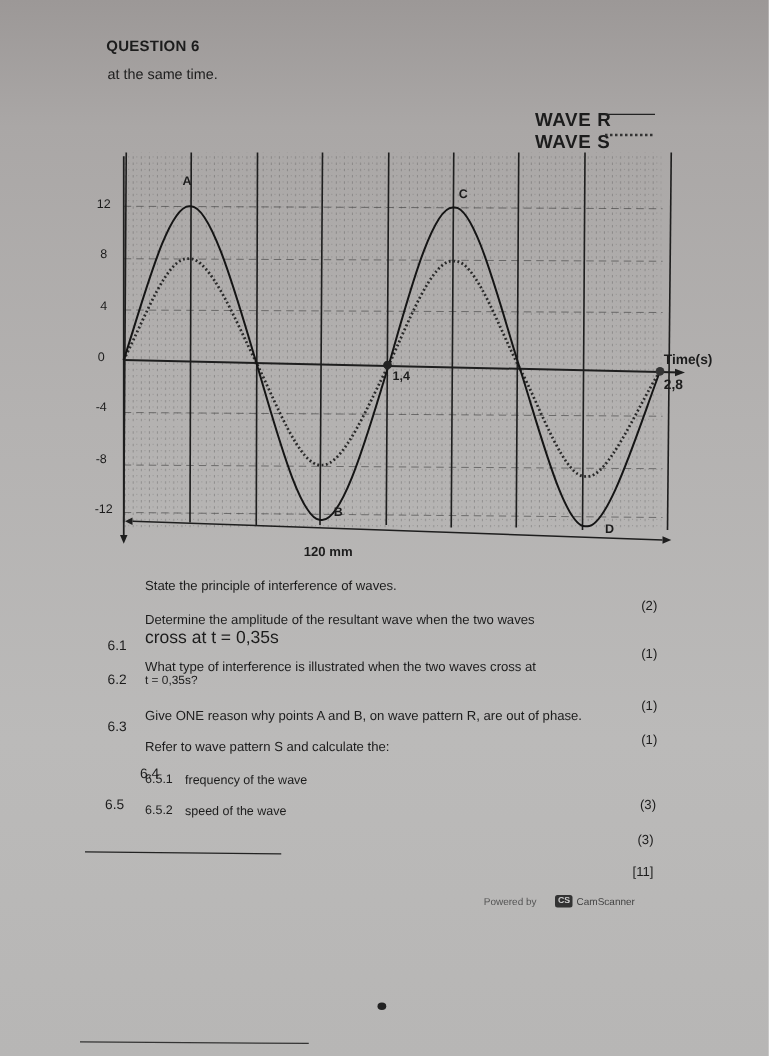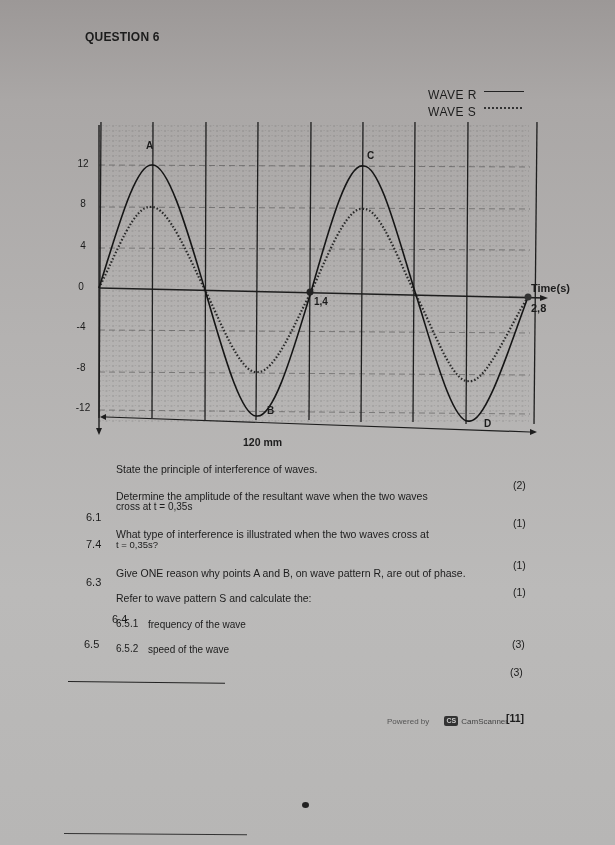--- a/index.html
+++ b/index.html
@@ -2,39 +2,40 @@
 <html><head>
 <meta charset="utf-8">
 <style>
   html,body{margin:0;padding:0;}
   body{width:615px;height:845px;overflow:hidden;position:relative;
     background:linear-gradient(180deg,#9c9897 0%,#aaa7a6 12%,#b4b2b1 40%,#bbbab9 70%,#b7b6b5 100%);
     font-family:"Liberation Sans",sans-serif;color:#1c1c1c;}
   .abs{position:absolute;}
   .q-title{left:85px;top:30px;font-size:12px;font-weight:bold;letter-spacing:0.2px;}
   .intro{left:86px;top:55px;font-size:11.5px;line-height:11px;width:470px;}
-  .legend{font-size:12px;font-weight:normal;letter-spacing:0.5px;}
+  .legend{font-size:15px;font-weight:bold;letter-spacing:0.5px;}
   .leg-r{left:428px;top:88px;}
   .leg-s{left:428px;top:105px;}
   .leg-line-r{left:484px;top:91px;width:40px;border-top:1.5px solid #222;}
   .leg-line-s{left:484px;top:107px;width:38px;border-top:2px dotted #333;}
   .ytick{font-size:10px;text-align:center;width:26px;}
   .graph{left:60px;top:110px;}
   .pt-label{font-size:10px;font-weight:bold;}
   .q{font-size:10.5px;}
   .qnum{font-size:11px;margin-top:48px;}
   .mark{font-size:10.5px;}
   .footer-pw{font-size:8px;color:#555;}
   .cs-logo{display:inline-block;width:14px;height:10px;background:#333;color:#ccc;border-radius:2px;font-size:7px;font-weight:bold;text-align:center;line-height:10px;margin:0 3px;}
 </style>
 </head>
 <body>
 
 <div class="abs q-title">QUESTION 6</div>
 <div class="abs intro">
+  <div>at the same time.</div>
 </div>
 
 <div class="abs legend leg-r">WAVE R</div>
 <div class="abs leg-line-r"></div>
 <div class="abs legend leg-s">WAVE S</div>
 <div class="abs leg-line-s"></div>
 
 <div class="abs ytick" style="left:70px;top:158px;">12</div>
 <div class="abs ytick" style="left:70px;top:198px;">8</div>
 <div class="abs ytick" style="left:70px;top:240px;">4</div>
@@ -105,23 +106,23 @@
 <div class="abs pt-label" style="left:484px;top:418px;">D</div>
 <div class="abs pt-label" style="left:314px;top:296px;">1,4</div>
 <div class="abs pt-label" style="left:531px;top:302px;font-size:11px;">2,8</div>
 <div class="abs" style="left:531px;top:282px;font-size:11px;font-weight:bold;">Time(s)</div>
 <div class="abs" style="left:243px;top:436px;font-size:10.5px;font-weight:bold;">120 mm</div>
 
 <div class="abs qnum" style="left:86px;top:463px;">6.1</div>
 <div class="abs q" style="left:116px;top:463px;">State the principle of interference of waves.</div>
 <div class="abs mark" style="left:513px;top:479px;">(2)</div>
 
-<div class="abs qnum" style="left:86px;top:490px;">7.4</div>
+<div class="abs qnum" style="left:86px;top:490px;">6.2</div>
 <div class="abs q" style="left:116px;top:490px;">Determine the amplitude of the resultant wave when the two waves</div>
-<div class="abs q" style="left:116px;top:501px;font-size:10px;">cross at t = 0,35s</div>
+<div class="abs q" style="left:116px;top:501px;font-size:14px;">cross at t = 0,35s</div>
 <div class="abs mark" style="left:513px;top:517px;">(1)</div>
 
 <div class="abs qnum" style="left:86px;top:528px;">6.3</div>
 <div class="abs q" style="left:116px;top:528px;">What type of interference is illustrated when the two waves cross at</div>
 <div class="abs q" style="left:116px;top:539px;font-size:9.5px;">t = 0,35s?</div>
 <div class="abs mark" style="left:513px;top:559px;">(1)</div>
 
 <div class="abs qnum" style="left:84px;top:565px;padding-left:28px;">6.4</div>
 <div class="abs q" style="left:116px;top:567px;">Give ONE reason why points A and B, on wave pattern R, are out of phase.</div>
 <div class="abs mark" style="left:513px;top:586px;">(1)</div>
@@ -132,21 +133,21 @@
 <div class="abs q" style="left:116px;top:618px;font-size:10px;">6.5.1</div>
 <div class="abs q" style="left:148px;top:619px;font-size:10px;">frequency of the wave</div>
 <div class="abs mark" style="left:512px;top:638px;">(3)</div>
 
 <div class="abs q" style="left:116px;top:643px;font-size:10px;">6.5.2</div>
 <div class="abs q" style="left:148px;top:644px;font-size:10px;">speed of the wave</div>
 <div class="abs mark" style="left:510px;top:666px;">(3)</div>
 
 <div class="abs" style="left:68px;top:681px;width:157px;border-top:1.6px solid #222;transform:rotate(0.6deg);transform-origin:left;"></div>
 
-<div class="abs mark" style="left:506px;top:712px;font-weight:bold;">[11]</div>
+<div class="abs mark" style="left:506px;top:692px;font-weight:normal;">[11]</div>
 
 <div class="abs" style="left:387px;top:716px;display:flex;align-items:center;">
   <span class="footer-pw">Powered by</span>
   <span style="width:12px;display:inline-block"></span>
   <span class="cs-logo">CS</span>
   <span class="footer-pw" style="color:#444">CamScanner</span>
 </div>
 
 <div class="abs" style="left:302px;top:802px;width:7px;height:6px;background:#222;border-radius:50%;"></div>
 <div class="abs" style="left:64px;top:833px;width:183px;border-top:1.4px solid #333;transform:rotate(0.4deg);transform-origin:left;"></div>

